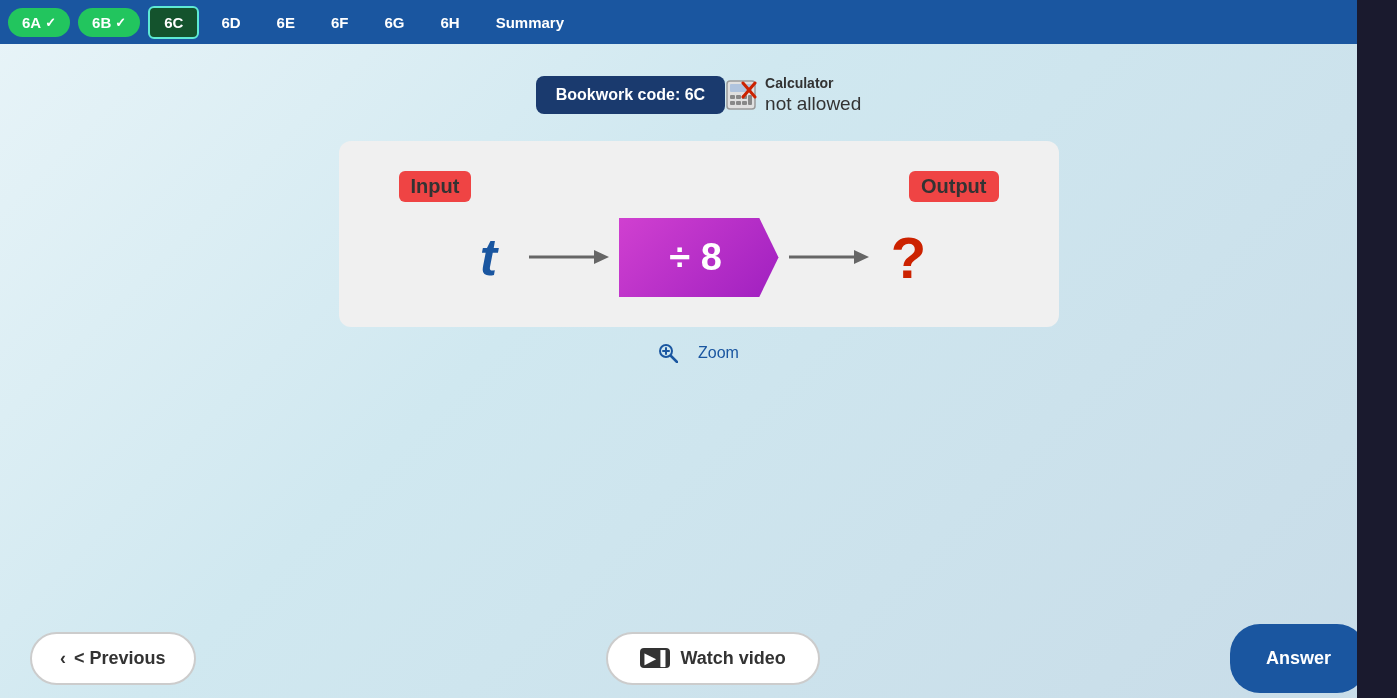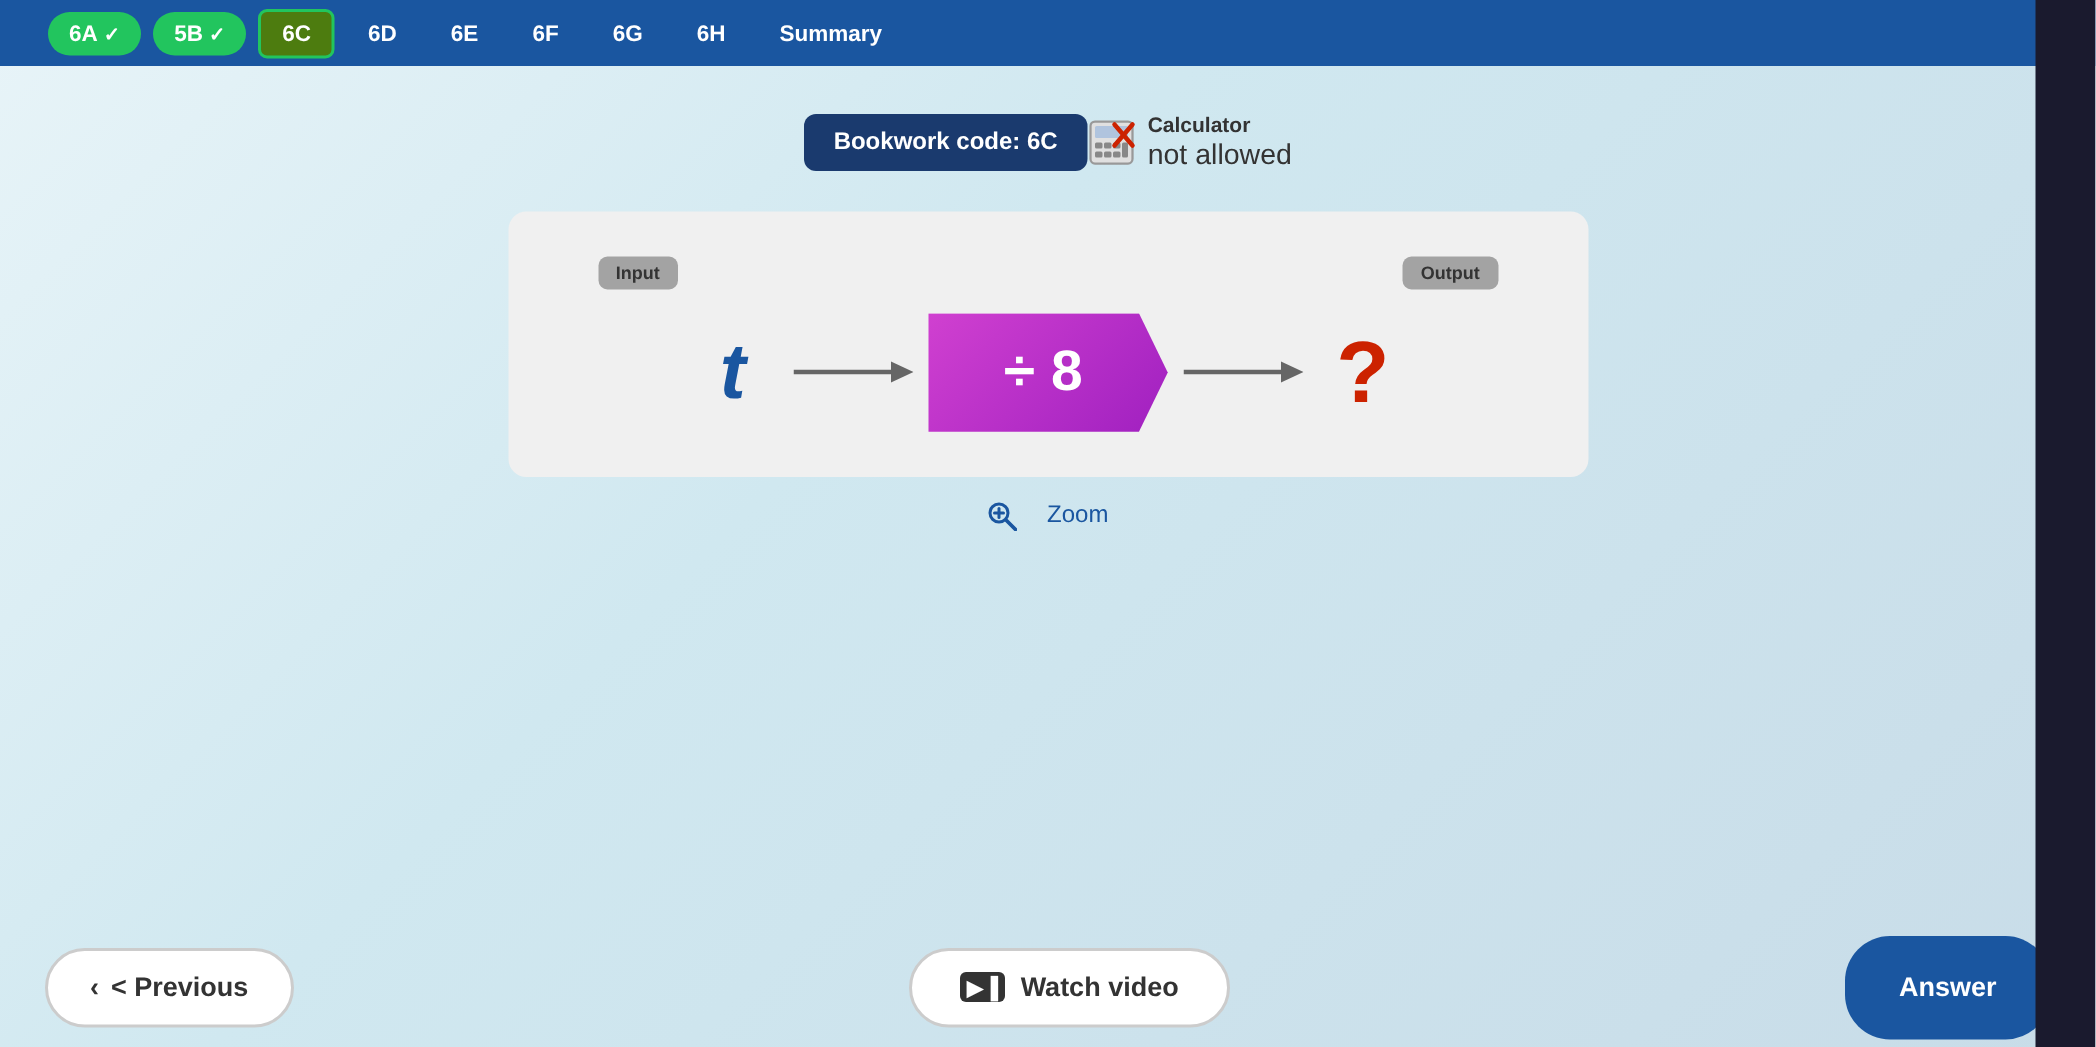--- a/index.html
+++ b/index.html
@@ -11,41 +11,41 @@
       overflow: hidden;
       position: relative;
     }
 
     
     .top-nav {
       background: #1a56a0;
       height: 44px;
       display: flex;
       align-items: center;
-      padding: 0 32px;
+      padding: 0 8px;
       gap: 8px;
     }
     .nav-item {
       color: white;
       font-size: 15px;
       font-weight: 600;
       padding: 6px 14px;
       border-radius: 6px;
       cursor: pointer;
       display: flex;
       align-items: center;
       gap: 4px;
     }
     .nav-item.completed-green {
       background: #22c55e;
       border-radius: 20px;
     }
     .nav-item.active {
-      background: #4d7c0f;
-      border: 2px solid #22c55e;
+      background: #14532d;
+      border: 2px solid #5eead4;
       border-radius: 6px;
     }
     .nav-item.inactive {
       background: transparent;
     }
     .nav-item .check {
       color: white;
       font-size: 13px;
     }
 
@@ -114,24 +114,24 @@
       flex-direction: column;
       position: relative;
     }
     .fm-labels {
       display: flex;
       justify-content: space-between;
       margin-bottom: 16px;
       width: 100%;
     }
     .fm-label {
-      font-size: 12px;
+      font-size: 20px;
       font-weight: 600;
       color: #333;
-      background: #a3a3a3;
+      background: #ef4444;
       padding: 4px 12px;
       border-radius: 6px;
     }
     .fm-diagram {
       display: flex;
       align-items: center;
       justify-content: center;
       gap: 0;
       width: 100%;
     }
@@ -259,21 +259,21 @@
   </style>
 </head>
 <body>
 
 <div class="top-nav">
   <div class="nav-item completed-green">
     <span>6A</span>
     <span class="check">✓</span>
   </div>
   <div class="nav-item completed-green">
-    <span>5B</span>
+    <span>6B</span>
     <span class="check">✓</span>
   </div>
   <div class="nav-item active">
     <span>6C</span>
   </div>
   <div class="nav-item inactive">
     <span>6D</span>
   </div>
   <div class="nav-item inactive">
     <span>6E</span>

